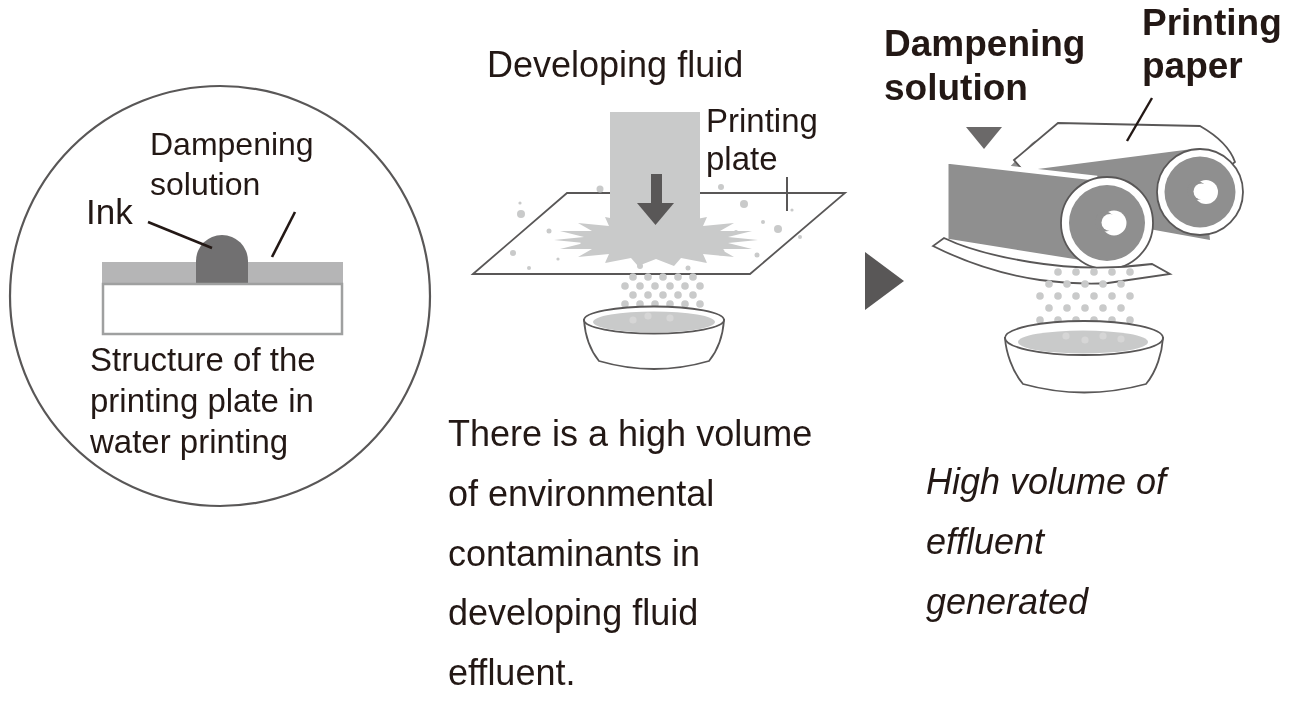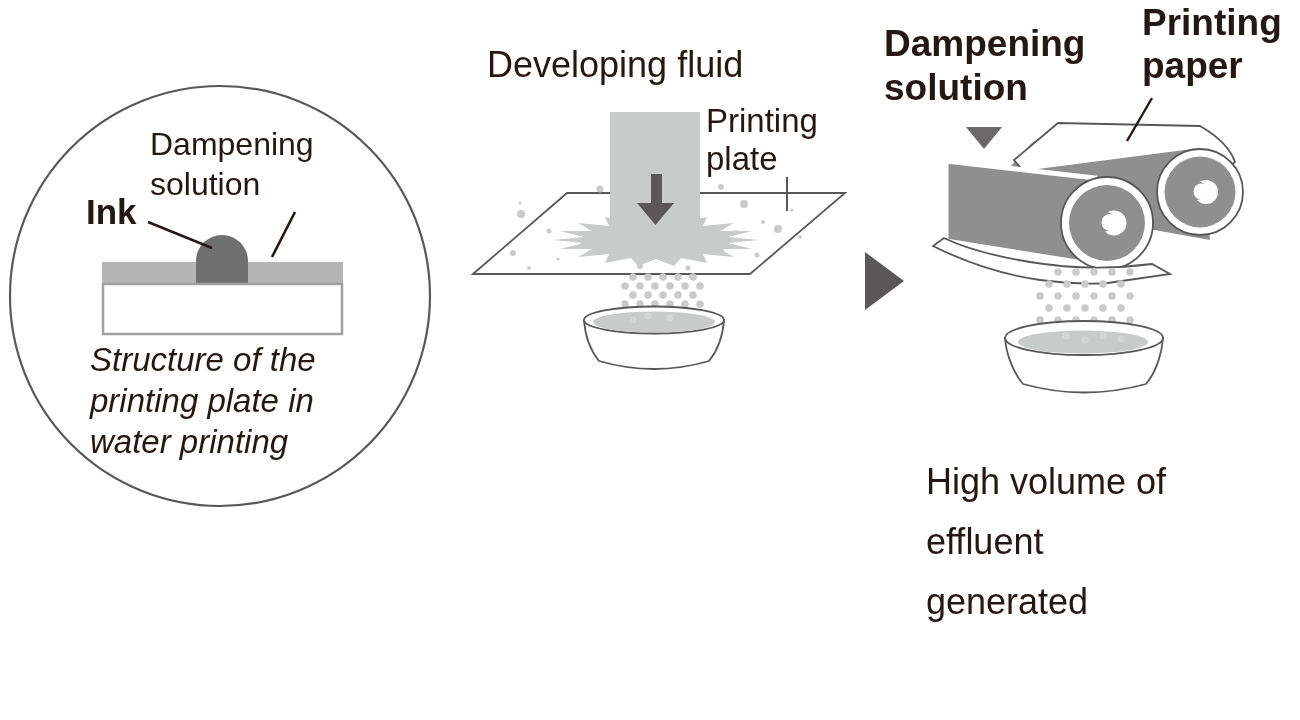--- a/index.html
+++ b/index.html
@@ -3,29 +3,29 @@
 <meta charset="utf-8">
 <style>
   html,body{margin:0;padding:0;background:#ffffff;}
   #stage{
     position:relative;width:1300px;height:720px;background:#ffffff;overflow:hidden;
     font-family:"Liberation Sans","DejaVu Sans",sans-serif;color:#231815;
   }
   #stage svg{position:absolute;left:0;top:0;}
   .lbl{position:absolute;white-space:pre-line;color:#231815;}
   .c{text-align:left;}
-  .ink-label{left:86px;top:192px;font-size:35px;font-weight:700;}
+  .ink-label{left:86px;top:192px;font-size:35px;font-weight:400;}
   .circle-dampening{left:150px;top:124px;width:215px;font-size:32px;line-height:1.26;font-weight:400;}
-  .circle-caption{left:90px;top:340px;width:265px;font-size:33px;line-height:1.24;font-weight:400;font-style:italic;}
+  .circle-caption{left:90px;top:340px;width:265px;font-size:33px;line-height:1.24;font-weight:400;}
   .developing-title{left:487px;top:44px;width:332px;font-size:36px;font-weight:400;}
   .plate-label{left:706px;top:102px;width:164px;font-size:33px;line-height:1.15;font-weight:400;}
   .right-dampening{left:884px;top:22px;font-size:37px;line-height:1.2;font-weight:600;}
   .paper-label{left:1142px;top:2px;font-size:37px;line-height:1.15;font-weight:600;}
   .mid-caption{left:448px;top:404px;width:416px;font-size:36px;line-height:1.66;font-weight:400;}
-  .right-caption{left:926px;top:452px;width:320px;font-size:36px;line-height:1.66;font-weight:400;}
+  .right-caption{left:926px;top:452px;width:320px;font-size:36px;line-height:1.66;font-weight:400;font-style:italic;}
 </style>
 </head>
 <body>
 
 <div id="stage">
 
   <svg width="1300" height="720" viewBox="0 0 1300 720">
 
     <g>
       <circle cx="220" cy="296" r="210" fill="none" stroke="#595757" stroke-width="2.2"></circle>
@@ -214,20 +214,25 @@
   <div class="lbl ink-label">Ink</div>
   <div class="lbl c circle-dampening">Dampening
 solution</div>
   <div class="lbl c circle-caption">Structure of the
 printing plate in
 water printing</div>
 
   <div class="lbl c developing-title">Developing fluid</div>
   <div class="lbl c plate-label">Printing
 plate</div>
+  <div class="lbl c mid-caption">There is a high volume
+of environmental
+contaminants in
+developing fluid
+effluent.</div>
 
   <div class="lbl right-dampening">Dampening
 solution</div>
   <div class="lbl paper-label">Printing
 paper</div>
   <div class="lbl c right-caption">High volume of
 effluent
 generated</div>
 
 </div>

